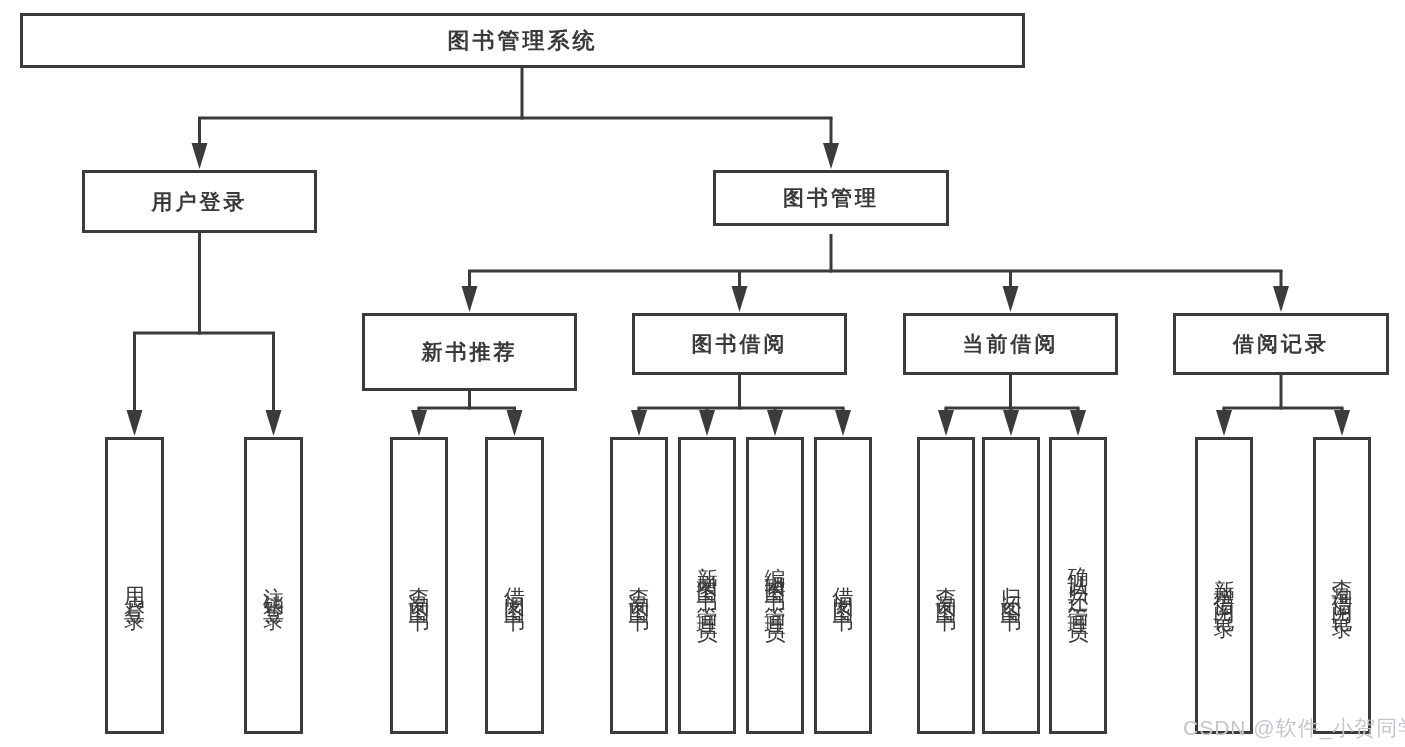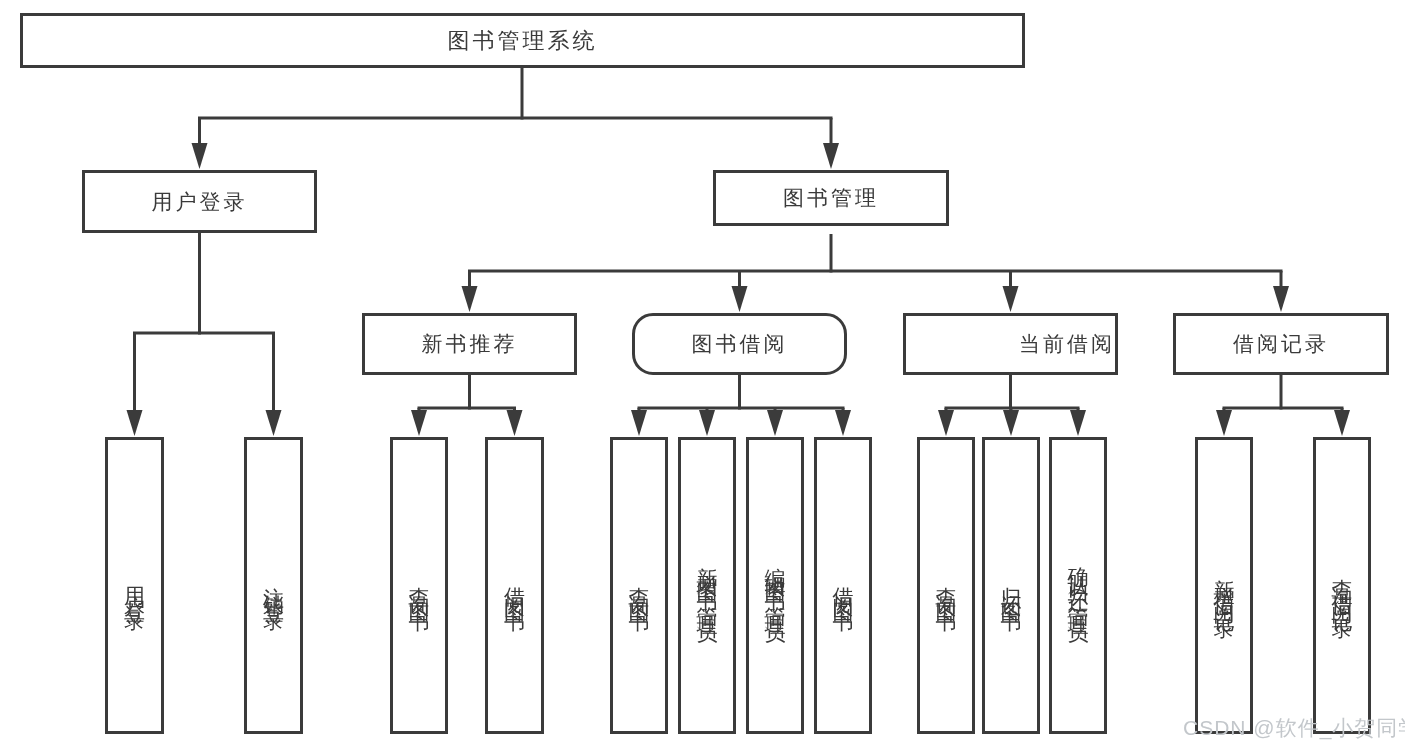--- a/index.html
+++ b/index.html
@@ -25,20 +25,21 @@
     color: #3a3a3a;
     display: flex;
     align-items: center;
     justify-content: center;
     z-index: 2;
   }
   .node.hlabel {
     font-size: 21px;
     letter-spacing: 3px;
     white-space: nowrap;
+    font-weight: bold;
   }
   .node.root-box { font-size: 22px; }
   .leaf { z-index: 2; }
   .vtext {
     position: absolute;
     left: 50%; top: 50%;
     transform: translate(-50%, -50%);
     writing-mode: vertical-rl;
     font-size: 21px;
     letter-spacing: 8px;
@@ -134,27 +135,27 @@
     <span>图书管理系统</span>
   </div>
 
   <div class="node hlabel" style="left:82px; top:170px; width:235px; height:63px;">
     <span>用户登录</span>
   </div>
   <div class="node hlabel" style="left:713px; top:170px; width:236px; height:56px;">
     <span>图书管理</span>
   </div>
 
-  <div class="node hlabel" style="left:362px; top:313px; width:215px; height:62px;">
+  <div class="node hlabel" style="left:362px; top:313px; width:215px; height:78px;">
     <span>新书推荐</span>
   </div>
-  <div class="node hlabel" style="left:632px; top:313px; width:215px; height:62px;border-radius:21px;">
+  <div class="node hlabel" style="left:632px; top:313px; width:215px; height:62px;">
     <span>图书借阅</span>
   </div>
-  <div class="node hlabel" style="left:903px; top:313px; width:215px; height:62px;justify-content:flex-end;">
+  <div class="node hlabel" style="left:903px; top:313px; width:215px; height:62px;">
     <span>当前借阅</span>
   </div>
   <div class="node hlabel" style="left:1173px; top:313px; width:216px; height:62px;">
     <span>借阅记录</span>
   </div>
 
   <div class="node leaf" style="left:105px; top:437px; width:59px; height:297px;">
     <span class="vtext">用户登录</span>
   </div>
   <div class="node leaf" style="left:244px; top:437px; width:59px; height:297px;">

